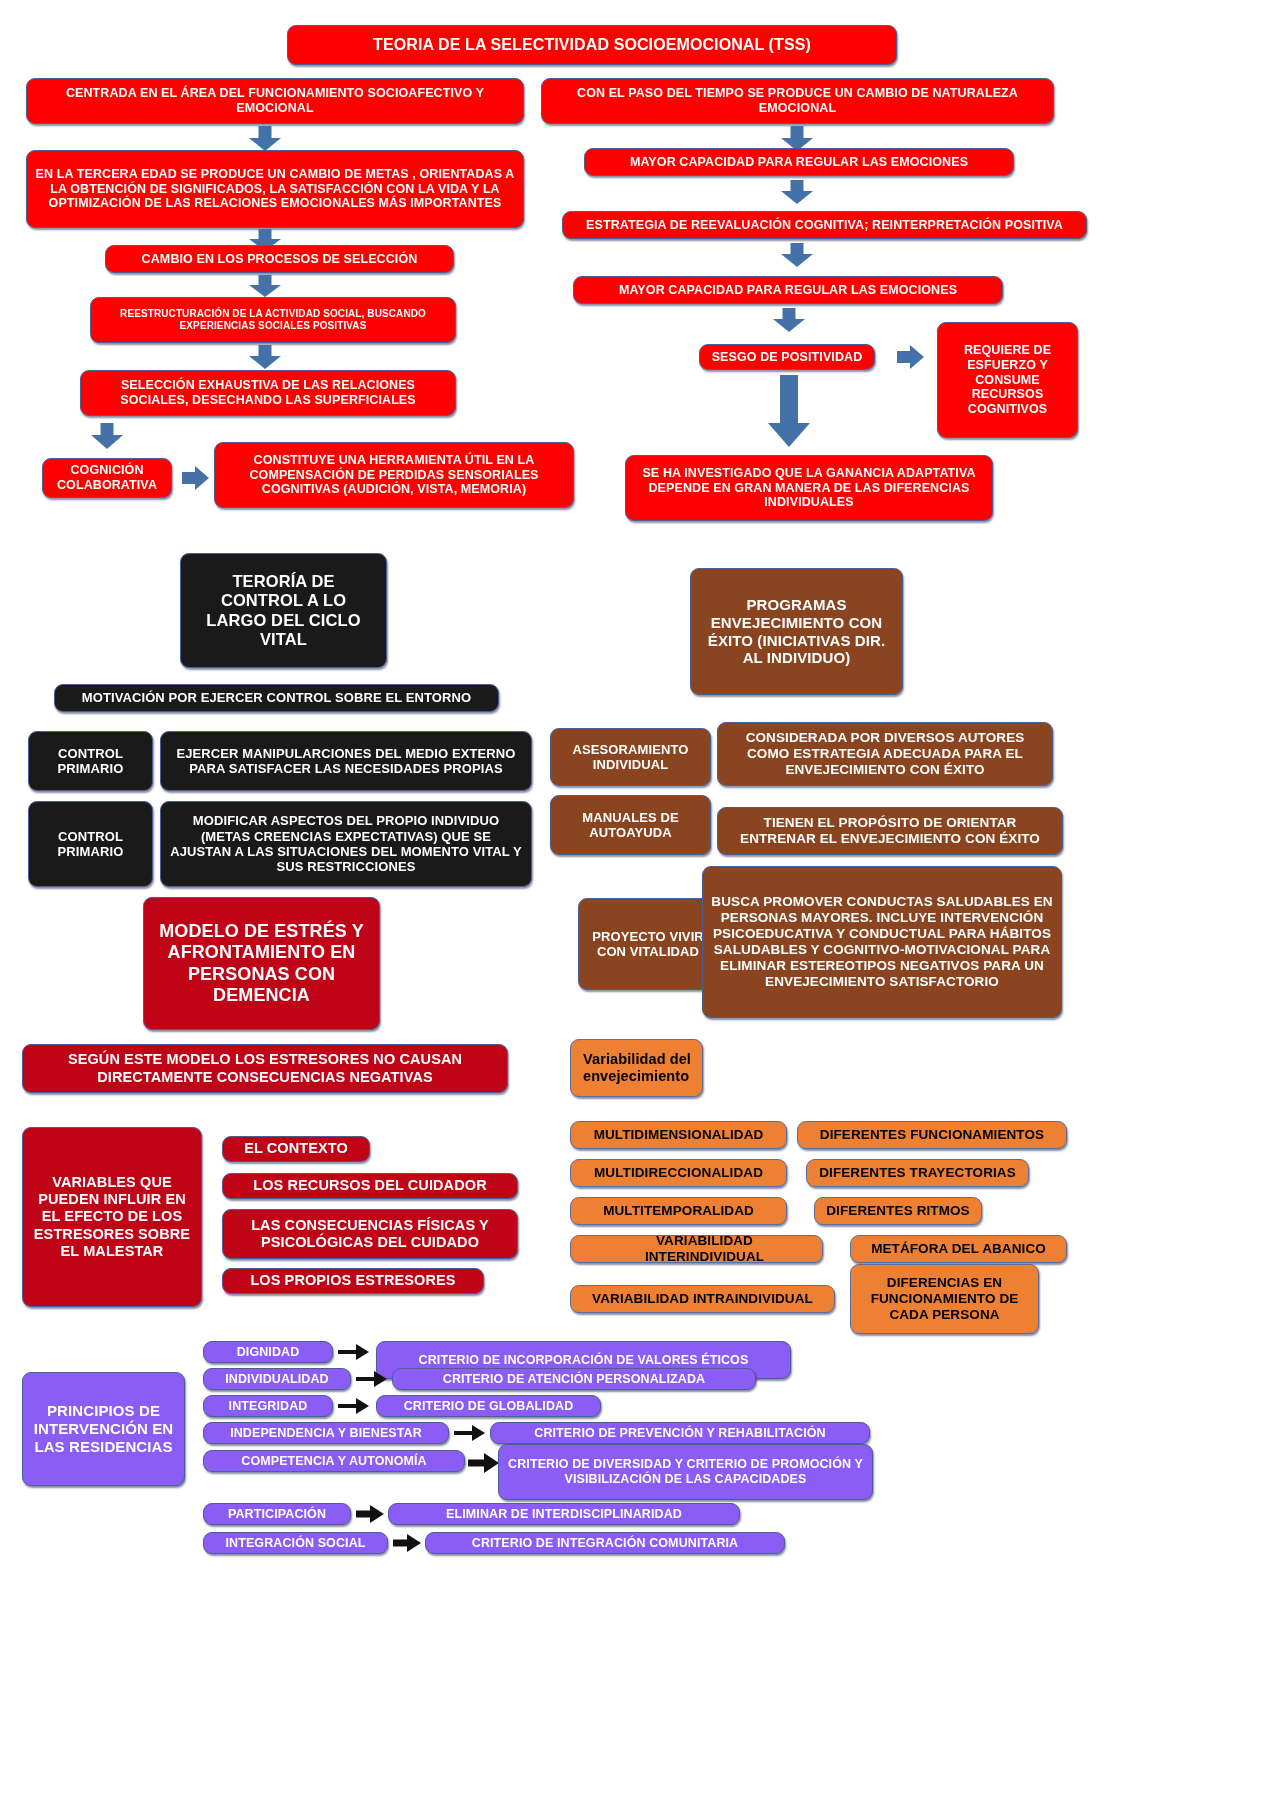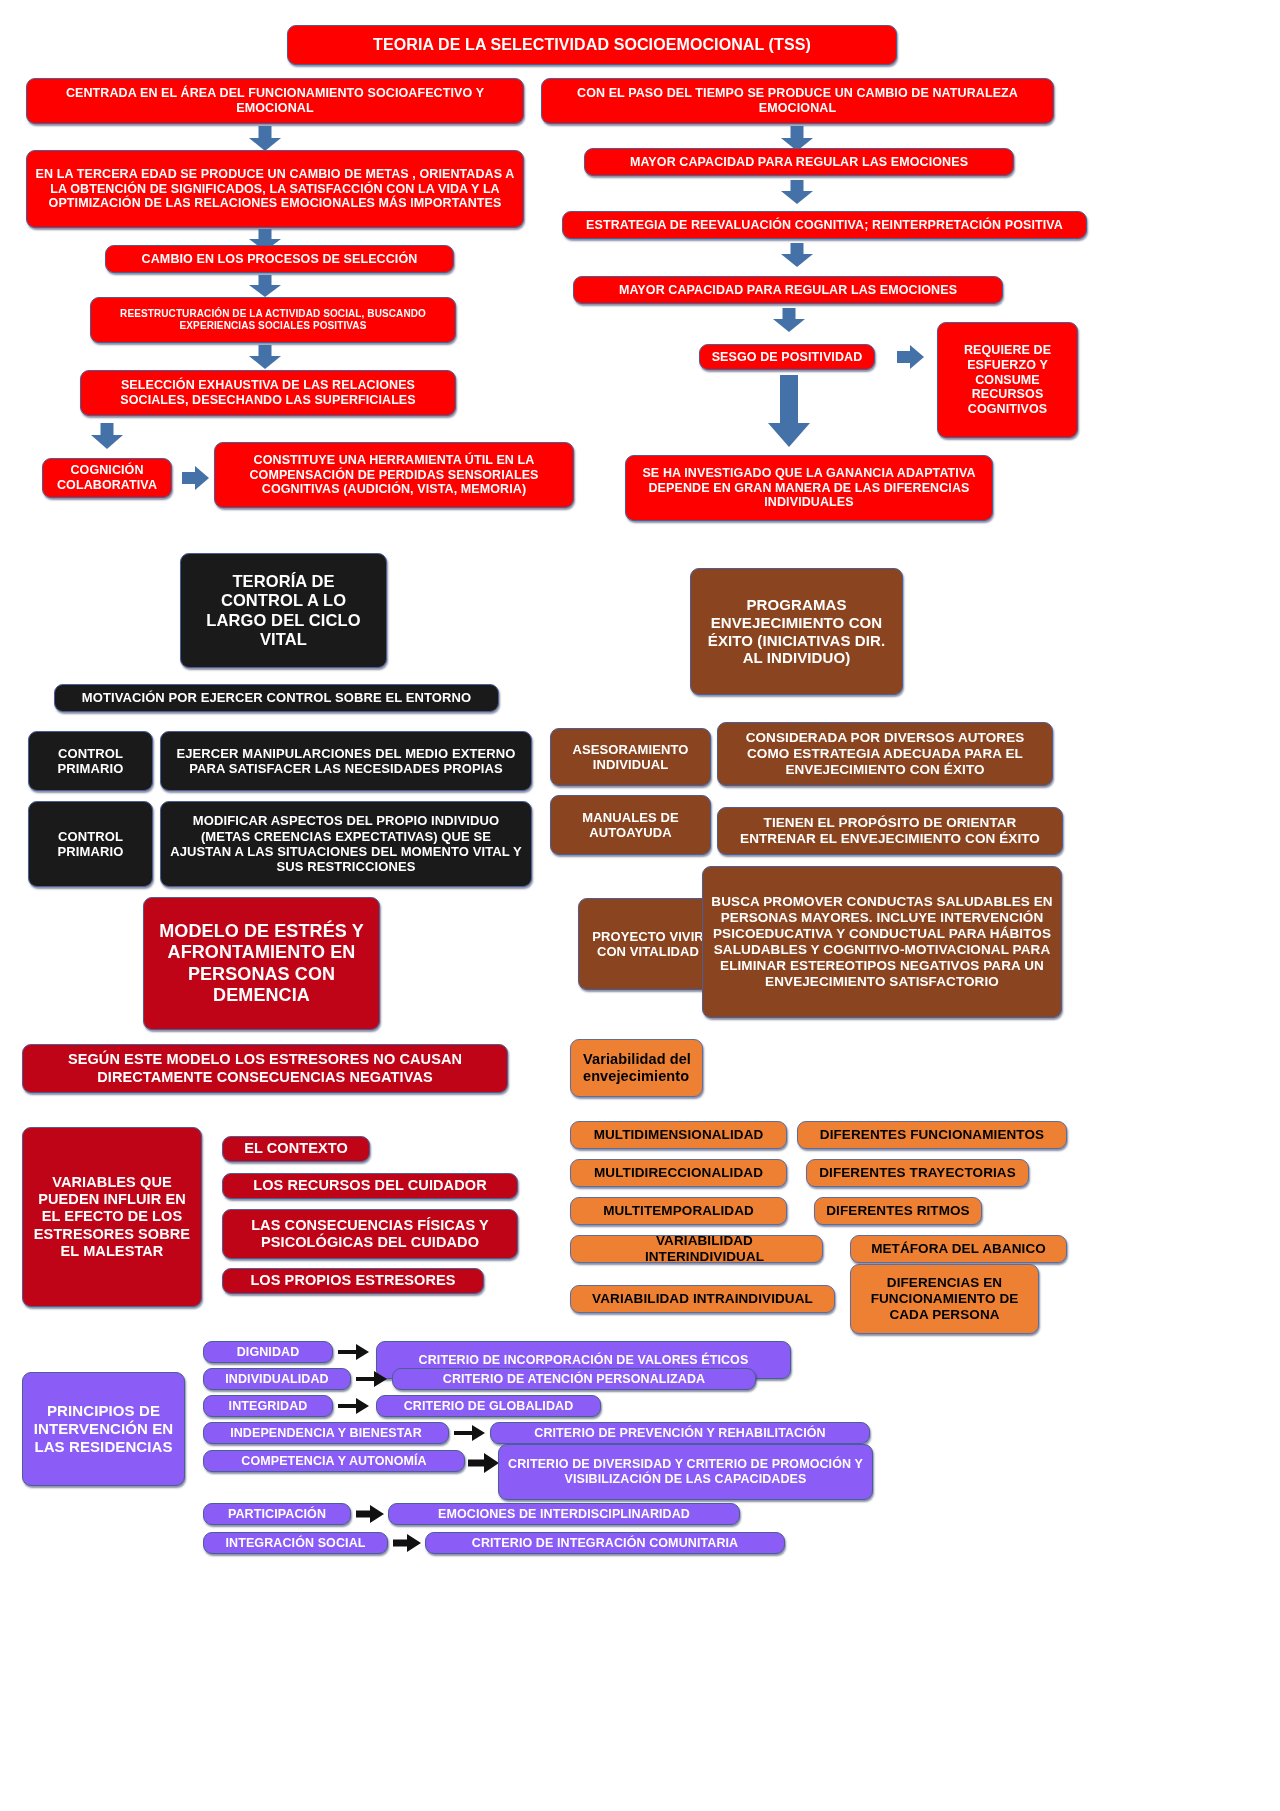--- a/index.html
+++ b/index.html
@@ -363,21 +363,21 @@
   </div>
 
   <div class="node navy" style="left:203px; top:1503px; width:148px; height:22px; font-size:12.5px;">
     <span>PARTICIPACIÓN</span>
   </div>
   <div class="arrow arrow-right" style="left:356px; top:1504px; width:30px; height:20px;">
     <div class="stem" style="width:16px; height:7px; background:#111;"></div>
     <div class="head" style="left:14px; border-top-width:9px; border-bottom-width:9px; border-left:14px solid #111;"></div>
   </div>
   <div class="node navy" style="left:388px; top:1503px; width:352px; height:22px; font-size:12.5px;">
-    <span>EMOCIONES DE INTERDISCIPLINARIDAD</span>
+    <span>ELIMINAR DE INTERDISCIPLINARIDAD</span>
   </div>
 
   <div class="node navy" style="left:203px; top:1532px; width:185px; height:22px; font-size:12.5px;">
     <span>INTEGRACIÓN SOCIAL</span>
   </div>
   <div class="arrow arrow-right" style="left:393px; top:1533px; width:30px; height:20px;">
     <div class="stem" style="width:16px; height:7px; background:#111;"></div>
     <div class="head" style="left:14px; border-top-width:9px; border-bottom-width:9px; border-left:14px solid #111;"></div>
   </div>
   <div class="node navy" style="left:425px; top:1532px; width:360px; height:22px; font-size:12.5px;justify-content:flex-end;">

